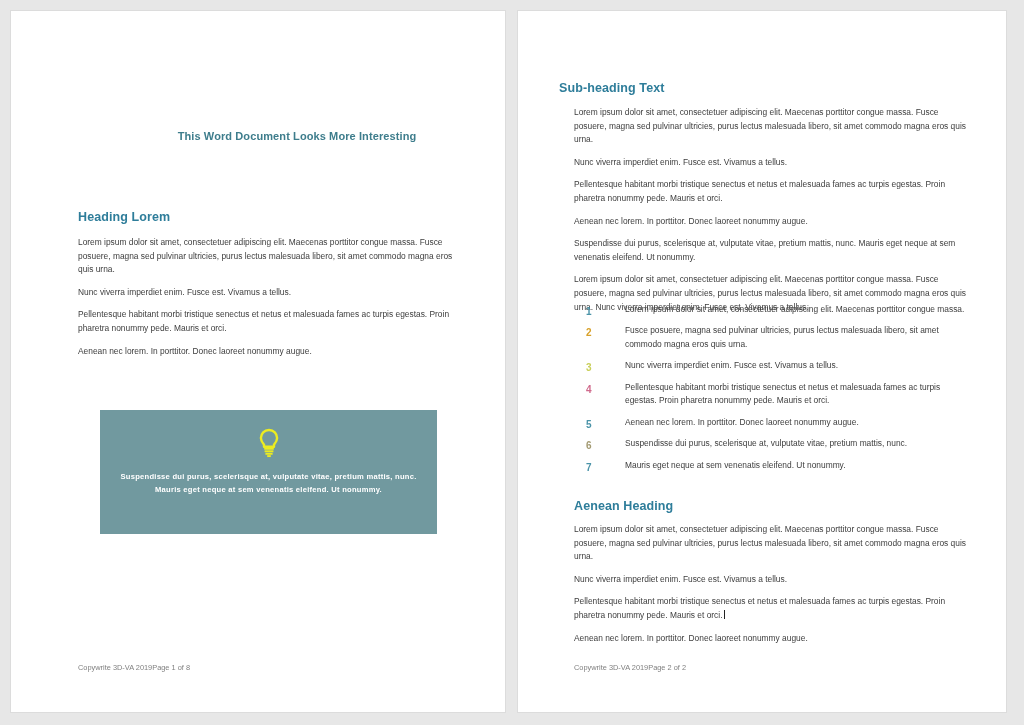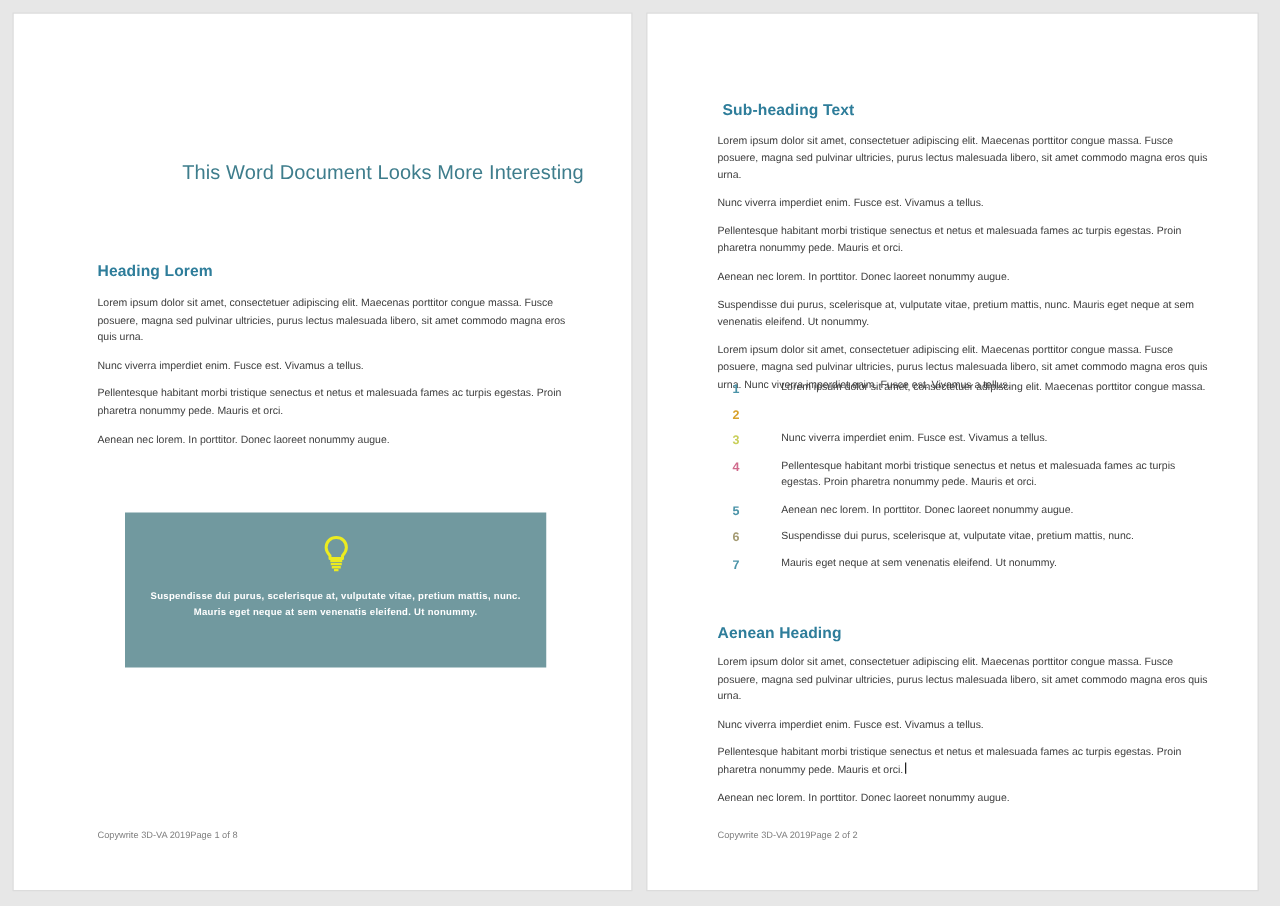--- a/index.html
+++ b/index.html
@@ -34,24 +34,24 @@
   }
   #page-2 {
     left: 518px;
     top: 11px;
     width: 488px;
     height: 701px;
   }
 
   .doc-title {
     color: #3e7d8c;
-    font-size: 16px;
-    font-weight: normal;
+    font-size: 11px;
+    font-weight: bold;
     letter-spacing: 0.1px;
-    text-align: right;
+    text-align: center;
   }
   .heading {
     color: #2e7d9a;
     font-size: 12.5px;
     font-weight: bold;
     letter-spacing: 0.1px;
   }
   .para {
     color: #3d3d3d;
     font-size: 8.4px;
@@ -123,21 +123,21 @@
     font-size: 7.4px;
   }
   #page-2 .footer {
     left: 574px;
   }
   #page-2 .footer { left: 56px; right: 50px; }
 
   
   .p2-heading-1 {
     position: absolute;
-    left: 60px;
+    left: 41px;
     top: 70px;
   }
   .p2-body-1 {
     position: absolute;
     left: 56px;
     top: 95px;
     width: 392px;
   }
   .p2-body-1 p { margin: 0 0 9px 0; }
 
@@ -247,20 +247,21 @@
       <p>Lorem ipsum dolor sit amet, consectetuer adipiscing elit. Maecenas porttitor congue massa. Fusce posuere, magna sed pulvinar ultricies, purus lectus malesuada libero, sit amet commodo magna eros quis urna. Nunc viverra imperdiet enim. Fusce est. Vivamus a tellus.</p>
     </div>
 
     <ul class="num-list">
       <li>
         <span class="num" style="color: rgb(74, 147, 168);">1</span>
         <span class="item-text">Lorem ipsum dolor sit amet, consectetuer adipiscing elit. Maecenas porttitor congue massa.</span>
       </li>
       <li>
         <span class="num" style="color: rgb(216, 161, 42);">2</span>
+        <span class="item-text">Fusce posuere, magna sed pulvinar ultricies, purus lectus malesuada libero, sit amet commodo magna eros quis urna.</span>
       </li>
       <li>
         <span class="num" style="color: rgb(201, 207, 90);">3</span>
         <span class="item-text">Nunc viverra imperdiet enim. Fusce est. Vivamus a tellus.</span>
       </li>
       <li>
         <span class="num" style="color: rgb(208, 106, 140);">4</span>
         <span class="item-text">Pellentesque habitant morbi tristique senectus et netus et malesuada fames ac turpis egestas. Proin pharetra nonummy pede. Mauris et orci.</span>
       </li>
       <li>

